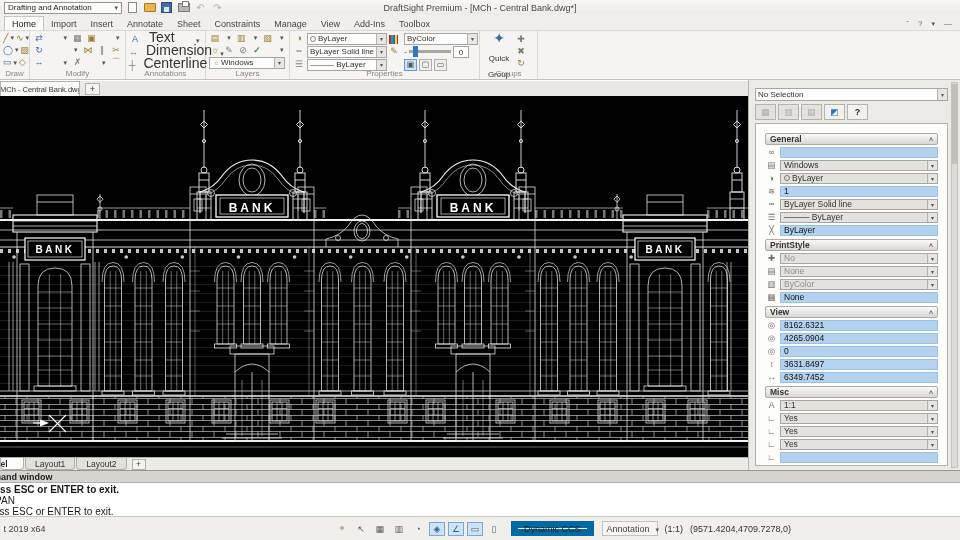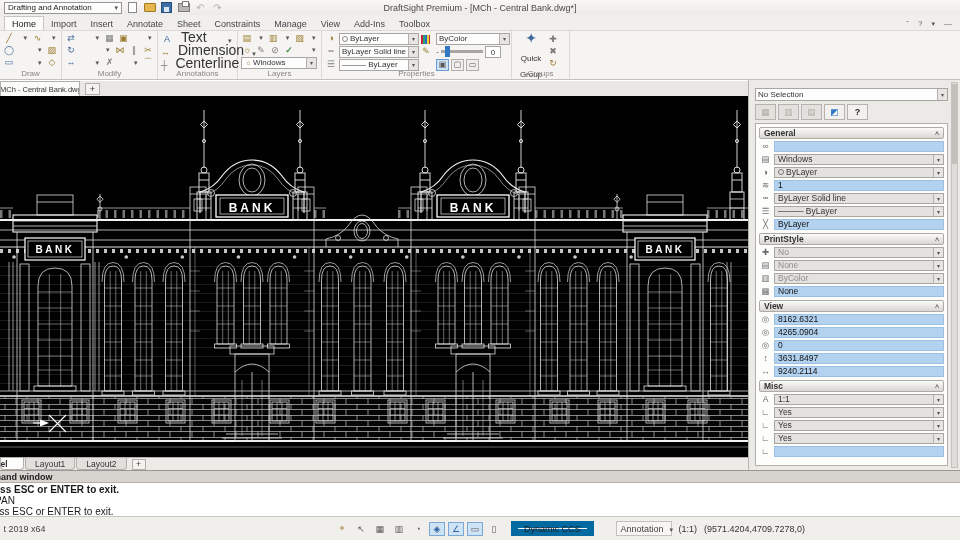--- a/index.html
+++ b/index.html
@@ -81,21 +81,21 @@
 .lplus{width:14px;height:11px;border:1px solid #b3b0ab;background:#f4f2ef;display:flex;align-items:center;justify-content:center;margin-left:4px}
 
 
 .palette{width:212px;background:#eceae7;border-left:1px solid #b8b5b0;padding:8px 12px 4px 6px;position:relative;display:flex;flex-direction:column;gap:3px}
 .pal-scroll{position:absolute;top:2px;right:2px;bottom:2px;width:7px;background:#dedcd8;border:1px solid #c6c3be}
 .pal-thumb{position:absolute;top:1px;left:0;right:0;height:80px;background:#c3c0bb}
 .pal-combo{height:13px}
 .pal-btns{display:flex;gap:2px}
 .pbtn{width:21px;height:16px;border:1px solid #b6b2ad;background:#e3e1de;color:#b0ada8;font-size:9px;display:flex;align-items:center;justify-content:center}
 .pbtn.on{color:#222;background:#f3f1ef}
-.pal-body{flex:1;background:#fdfdfc;border:1px solid #b3b0ab;padding:3px;display:flex;flex-direction:column;gap:1px;overflow:hidden}
+.pal-body{flex:1;background:#fdfdfc;border:1px solid #b3b0ab;padding:9px;display:flex;flex-direction:column;gap:1px;overflow:hidden}
 .psec-h{height:12px;flex:none;background:linear-gradient(#fbfbfa,#d9d6d2);border:1px solid #aeaaa5;border-radius:2px;display:flex;align-items:center;padding:0 4px;font-weight:bold;font-size:8.5px;color:#333;margin-top:2px}
 .caret{margin-left:auto;font-size:7px;color:#666}
 .prow{display:flex;align-items:center;gap:2px;height:12px;flex:none}
 .picon{width:13px;text-align:center;color:#6b6b6b;font-size:8.5px;flex:none}
 .pfield{flex:1;height:11px;display:flex;align-items:center;padding:0 3px;font-size:8.5px;overflow:hidden;white-space:nowrap}
 .pfield.blue{background:#b3d2ef;border:1px solid #9cc0e4;color:#101010}
 .pfield.pcombo{background:#e4e2df;border:1px solid #a9a5a0;color:#333;padding-right:0}
 .pfield.dis{color:#8d8d8d}
 
 
@@ -108,21 +108,21 @@
 .cl1{font-weight:bold}
 
 
 .status{height:24px;display:flex;align-items:center;background:#f1efec;border-top:1px solid #c9c6c1;font-size:9px;color:#444;padding:0 4px;gap:3px}
 .stat-app{overflow:hidden;width:56px;white-space:nowrap;flex:none}
 .stat-app span{display:inline-block;margin-left:-38px}
 .stat-spacer{width:268px;flex:none}
 .sicon{width:16px;height:14px;border:1px solid transparent;display:flex;align-items:center;justify-content:center;color:#5a5a5a;font-size:9px;flex:none}
 .sicon.on{background:#cfe3f6;border-color:#7aa7d6}
 .dyn{height:15px;border:7px solid #0369a1;background:#fdfdfd;padding:0 6px;display:flex;align-items:center;color:#222;margin-left:6px}
-.anno{height:15px;display:flex;align-items:center;gap:6px;padding:0 4px;border:1px solid #c4c1bc;background:#f6f5f3;margin-left:19px;width:56px}
+.anno{height:15px;display:flex;align-items:center;gap:6px;padding:0 4px;border:1px solid #c4c1bc;background:#f6f5f3;margin-left:5px;width:56px}
 .coordtx{margin-left:4px;color:#333}
 </style>
 </head>
 <body>
 
 <div id="app">
 
   <div class="titlebar">
     <div class="ws-combo">
       <span>Drafting and Annotation</span>
@@ -164,21 +164,21 @@
     <div class="rtab">Toolbox</div>
     <div class="tabsrow-right">
       <span>ˇ</span>
       <span>?</span>
       <span class="arr"></span>
       <span>—</span>
     </div>
   </div>
 
   <div class="ribbon">
-    <div class="rsec" style="width:62px">
+    <div class="rsec" style="width:30px">
       <div class="irow">
           <span class="ri ic-line"></span>
           <span class="tarr arr"></span>
           <span class="ri ic-spline"></span>
           <span class="tarr arr"></span>
         </div>
       <div class="irow">
           <span class="ri ic-circle blue"></span>
           <span class="tarr arr"></span>
           <span class="ri ic-hatch"></span>
@@ -615,21 +615,21 @@
         <div class="prow">
             <span class="picon">◎</span>
             <div class="pfield blue">0</div>
           </div>
         <div class="prow">
             <span class="picon">↕</span>
             <div class="pfield blue">3631.8497</div>
           </div>
         <div class="prow">
             <span class="picon">↔</span>
-            <div class="pfield blue">9240.2114</div>
+            <div class="pfield blue">6349.7452</div>
           </div>
 
         <div class="psec-h">
             <span>Misc</span>
             <span class="caret">˄</span>
           </div>
         <div class="prow">
             <span class="picon">A</span>
             <div class="pfield pcombo">
               <span>1:1</span>

